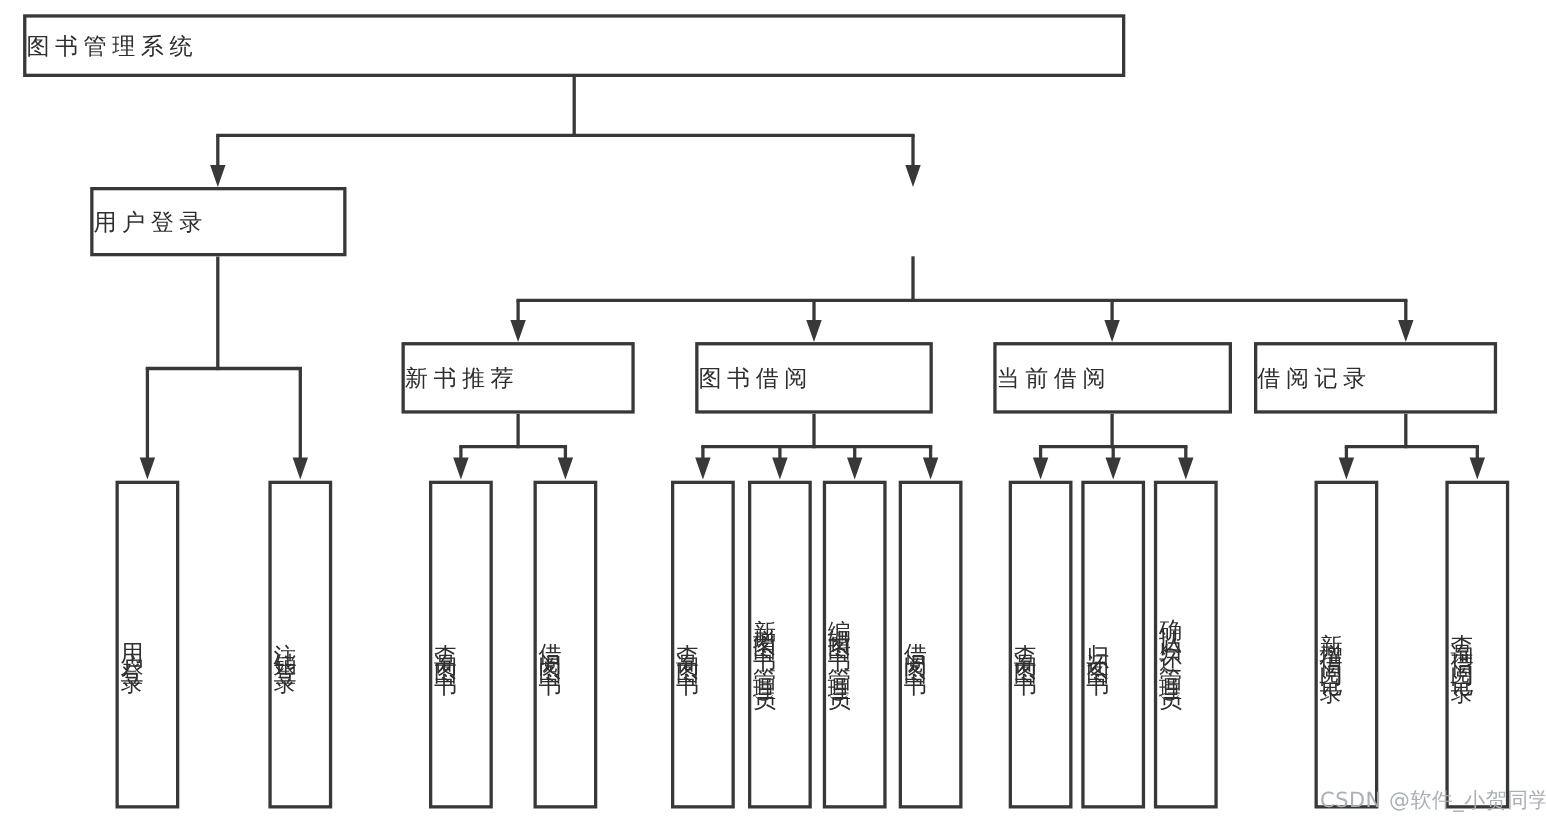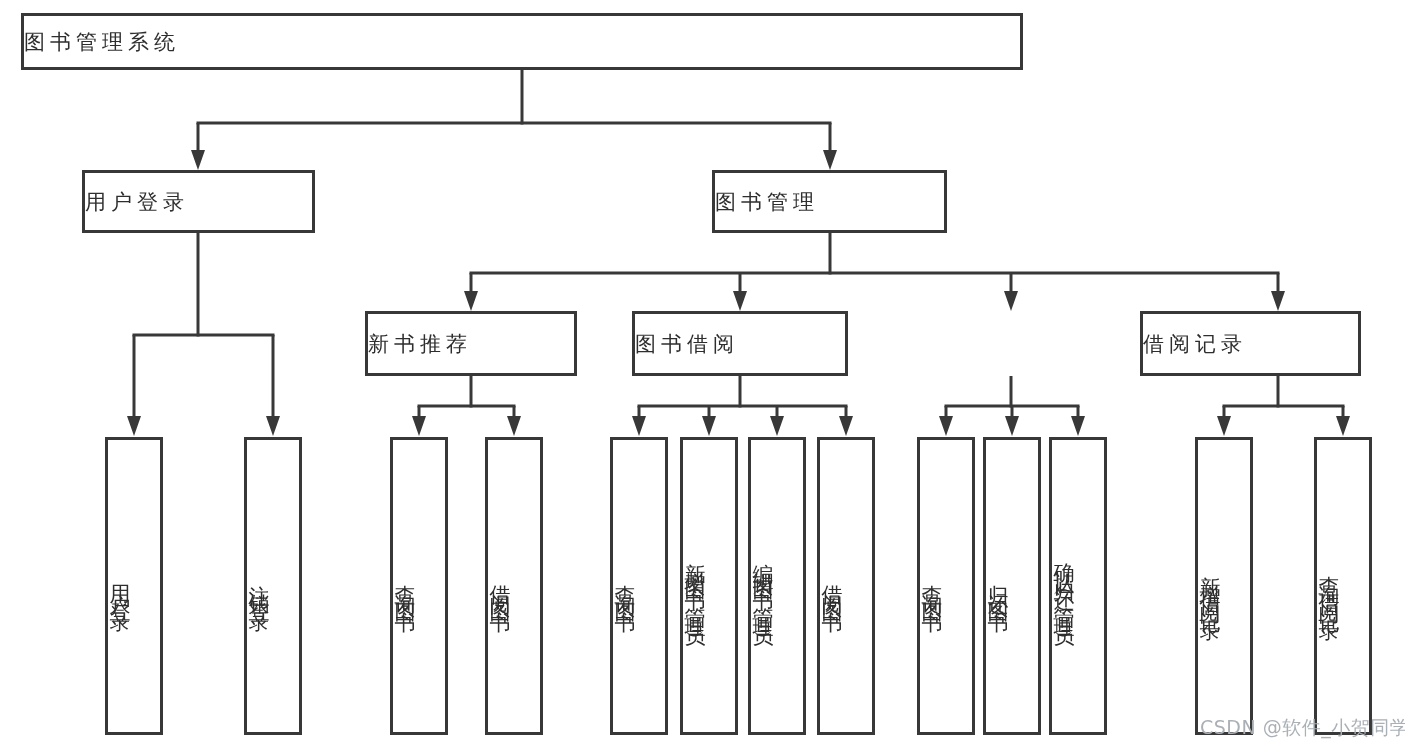--- a/index.html
+++ b/index.html
@@ -126,29 +126,29 @@
     </g>
   </svg>
 
   <div class="node" style="left:21px;top:13px;width:1002px;height:57px">
     <span>图书管理系统</span>
   </div>
 
   <div class="node" style="left:82px;top:170px;width:233px;height:63px">
     <span>用户登录</span>
   </div>
-  <div class="node" style="left:712px;top:170px;width:235px;height:63px">
-    <span>图书管理</span>
-  </div>
 
   <div class="node" style="left:365px;top:311px;width:212px;height:65px">
     <span>新书推荐</span>
   </div>
   <div class="node" style="left:632px;top:311px;width:216px;height:65px">
     <span>图书借阅</span>
+  </div>
+  <div class="node" style="left:903px;top:311px;width:217px;height:65px">
+    <span>当前借阅</span>
   </div>
   <div class="node" style="left:1140px;top:311px;width:221px;height:65px">
     <span>借阅记录</span>
   </div>
 
   <div class="node leaf" style="left:105px;top:437px;width:58px;height:298px">
     <span>用户登录</span>
   </div>
   <div class="node leaf" style="left:244px;top:437px;width:58px;height:298px">
     <span>注销登录</span>

